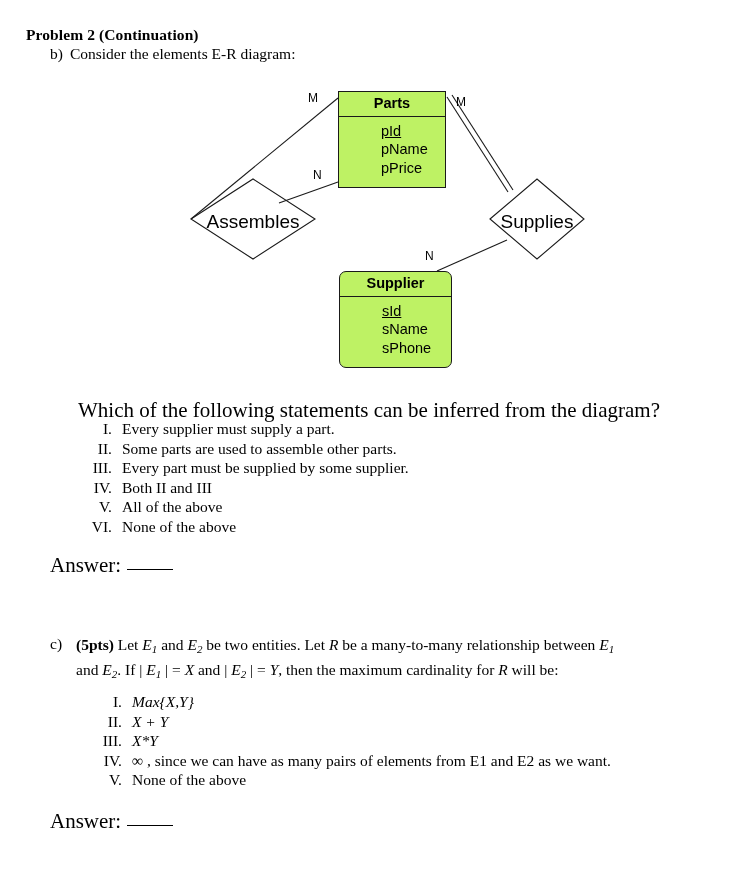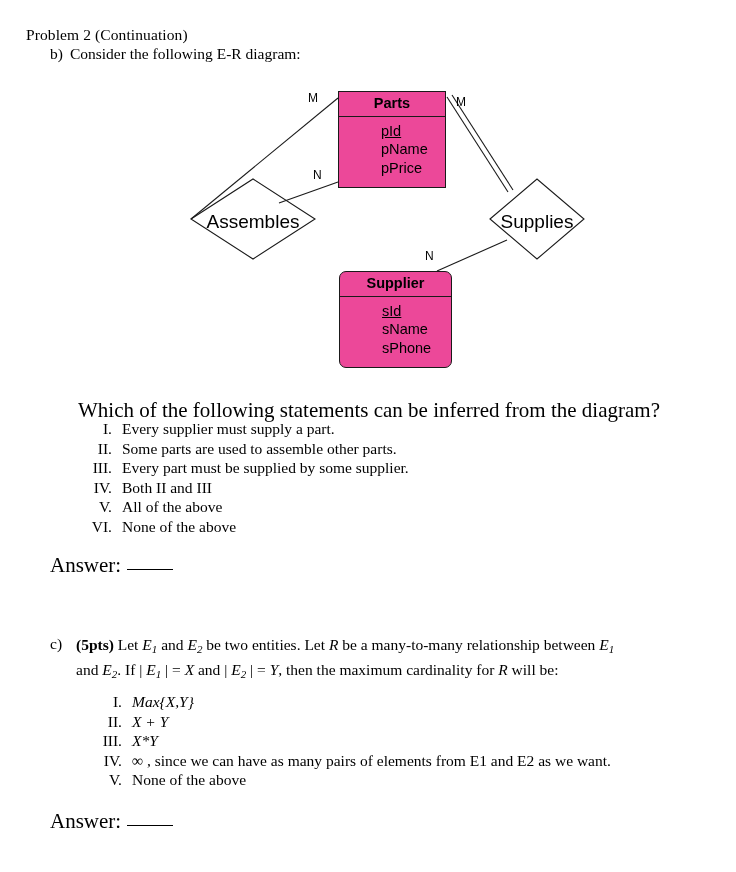--- a/index.html
+++ b/index.html
@@ -20,21 +20,21 @@
     position: absolute;
     inset: 0;
   }
 
   
   .problem-title {
     position: absolute;
     left: 26px;
     top: 26px;
     font-size: 15.5px;
-    font-weight: normal;
+    font-weight: bold;
     letter-spacing: 0.1px;
     white-space: nowrap;
   }
   .part-b-row {
     position: absolute;
     left: 50px;
     top: 45px;
     font-size: 15.5px;
     white-space: nowrap;
   }
@@ -50,21 +50,21 @@
   }
   .er-svg {
     position: absolute;
     left: 0;
     top: 0;
   }
 
   .entity-box {
     position: absolute;
     border: 1.3px solid #1a1a1a;
-    background: #ec4899;
+    background: #bef264;
     font-family: "Liberation Sans", sans-serif;
     box-sizing: border-box;
   }
   .entity-title {
     text-align: center;
     font-weight: bold;
     font-size: 14.5px;
     padding: 3px 0 4px 0;
     border-bottom: 1.3px solid #1a1a1a;
     line-height: 1.15;
@@ -184,21 +184,21 @@
   }
 </style>
 </head>
 <body>
 
 <div class="page">
 
   <div class="problem-title">Problem 2 (Continuation)</div>
 
   <div class="part-b-row">
-    <span class="marker">b)</span><span>Consider  the following E-R diagram:</span>
+    <span class="marker">b)</span><span>Consider  the elements E-R diagram:</span>
   </div>
 
   <div class="er-diagram">
 
     <svg class="er-svg" width="736" height="312">
 
       <polygon points="191,147 253,107 315,147 253,187" fill="#ffffff" stroke="#1a1a1a" stroke-width="1.1"></polygon>
 
       <polygon points="490,147 537,107 584,147 537,187" fill="#ffffff" stroke="#1a1a1a" stroke-width="1.1"></polygon>
 

